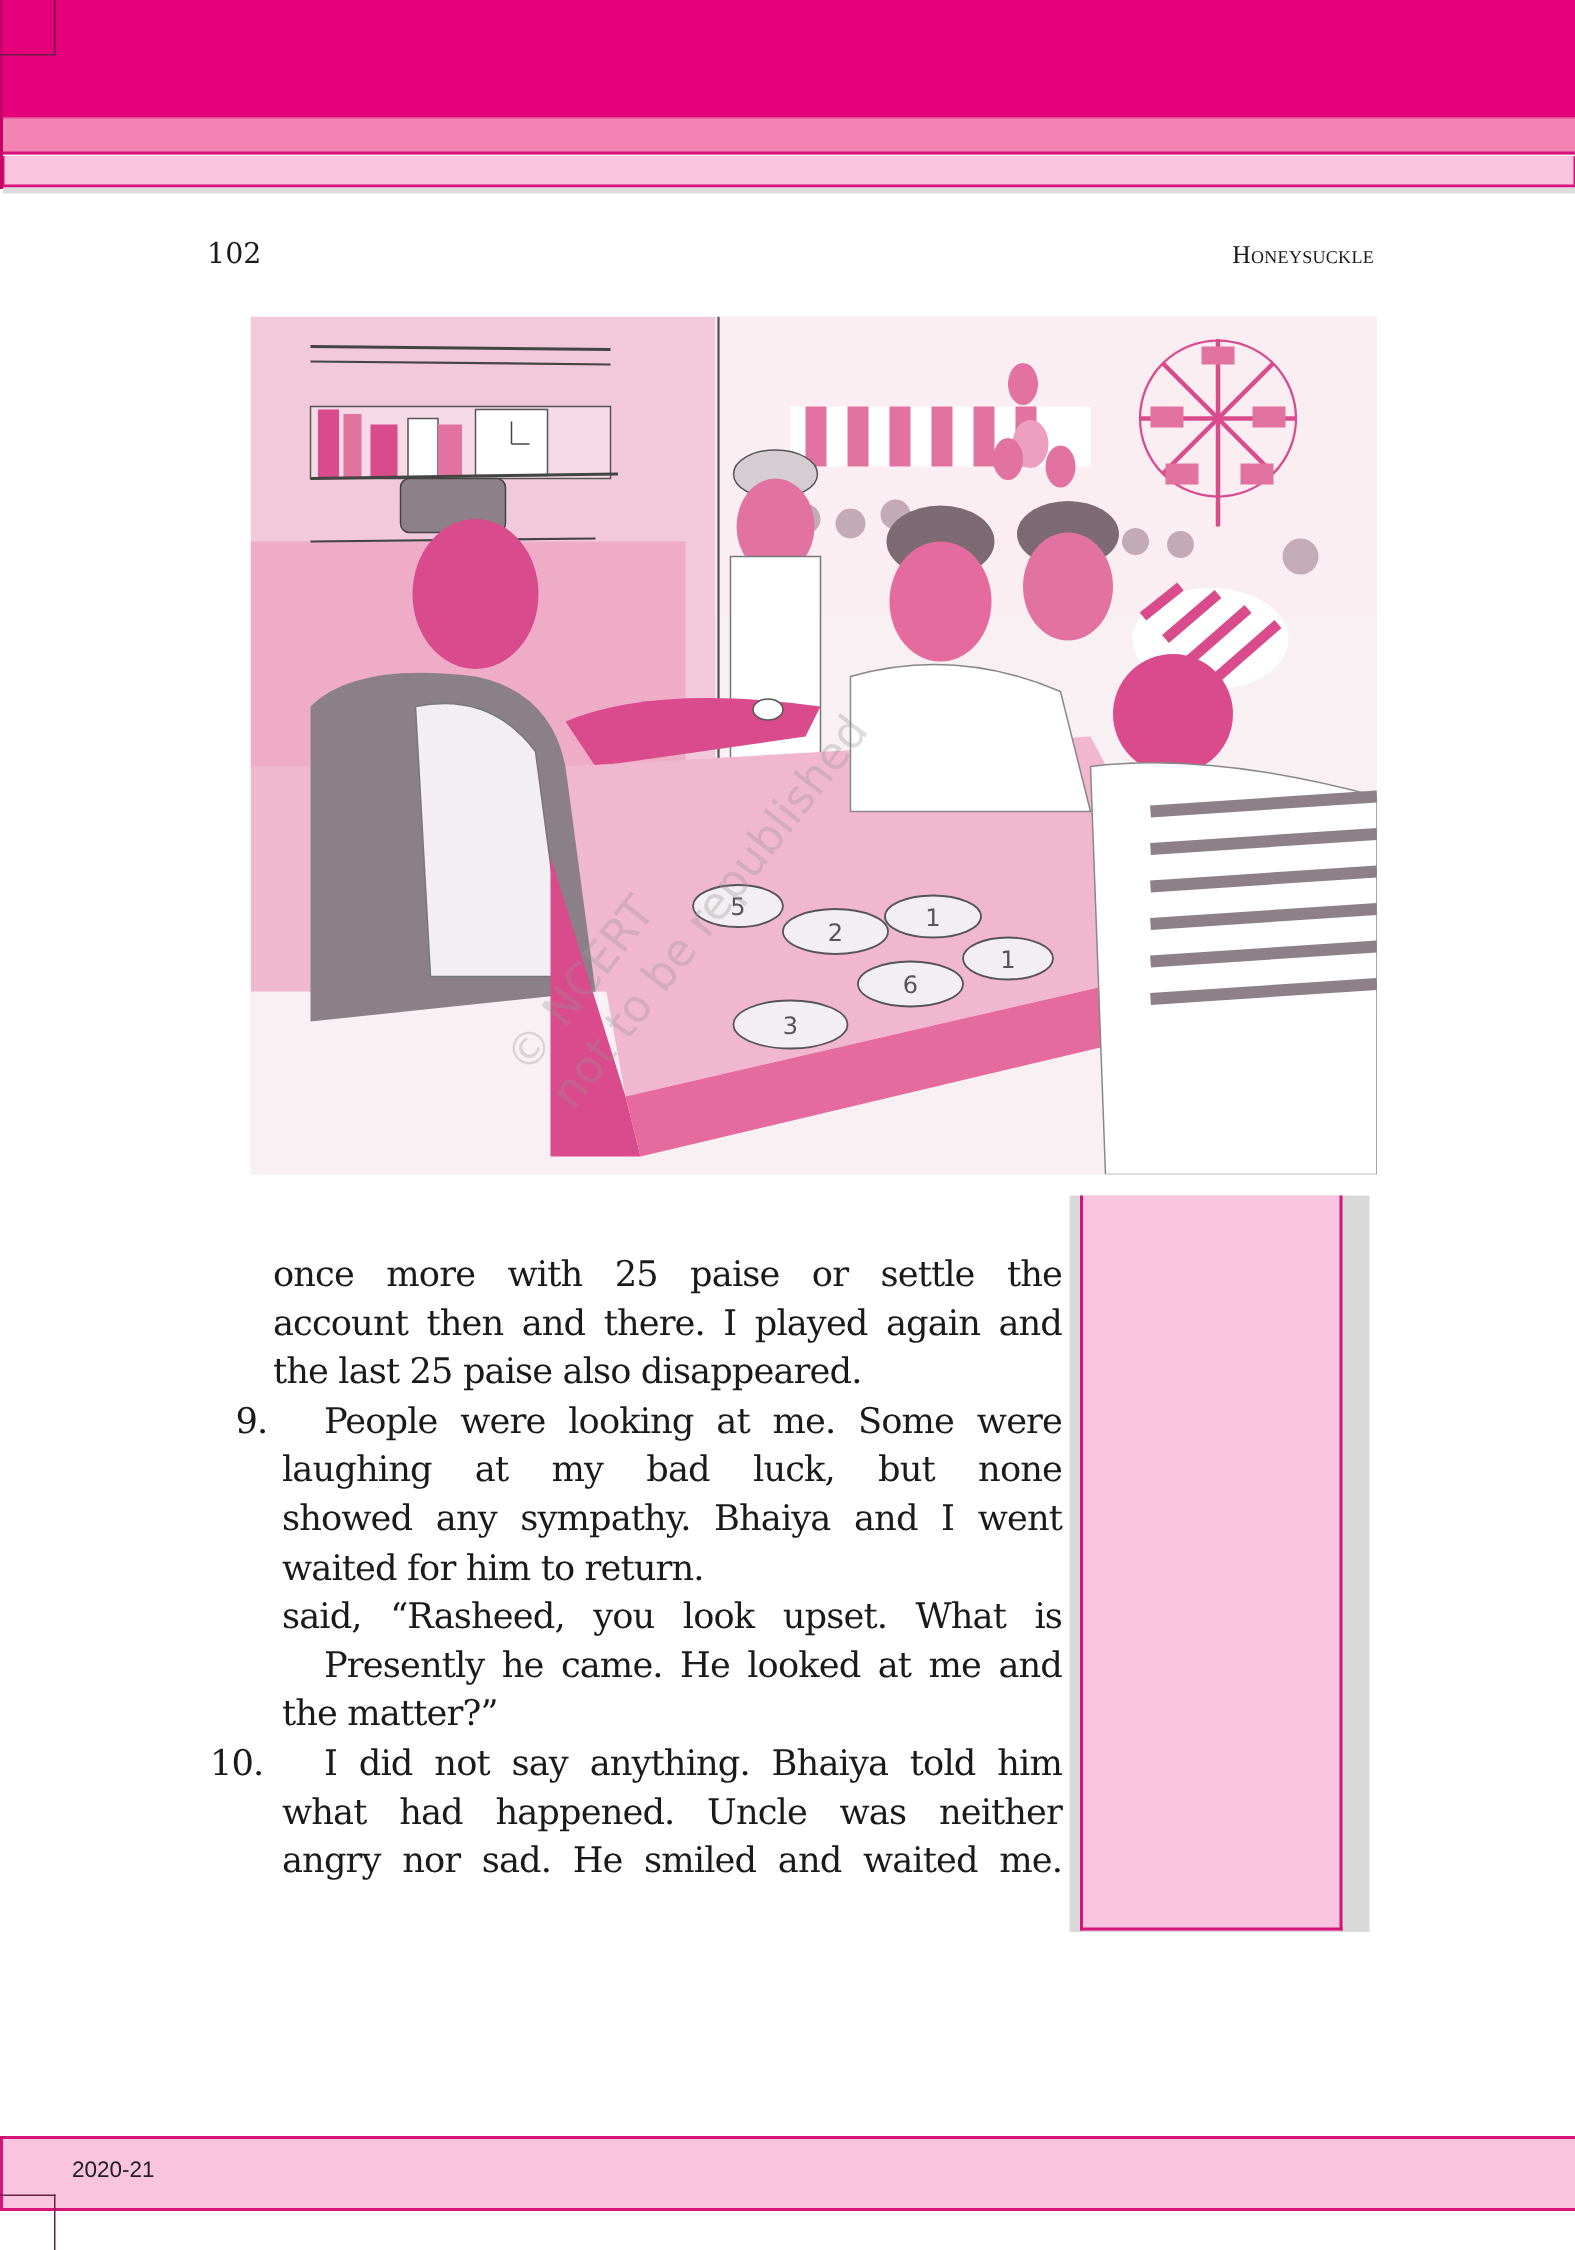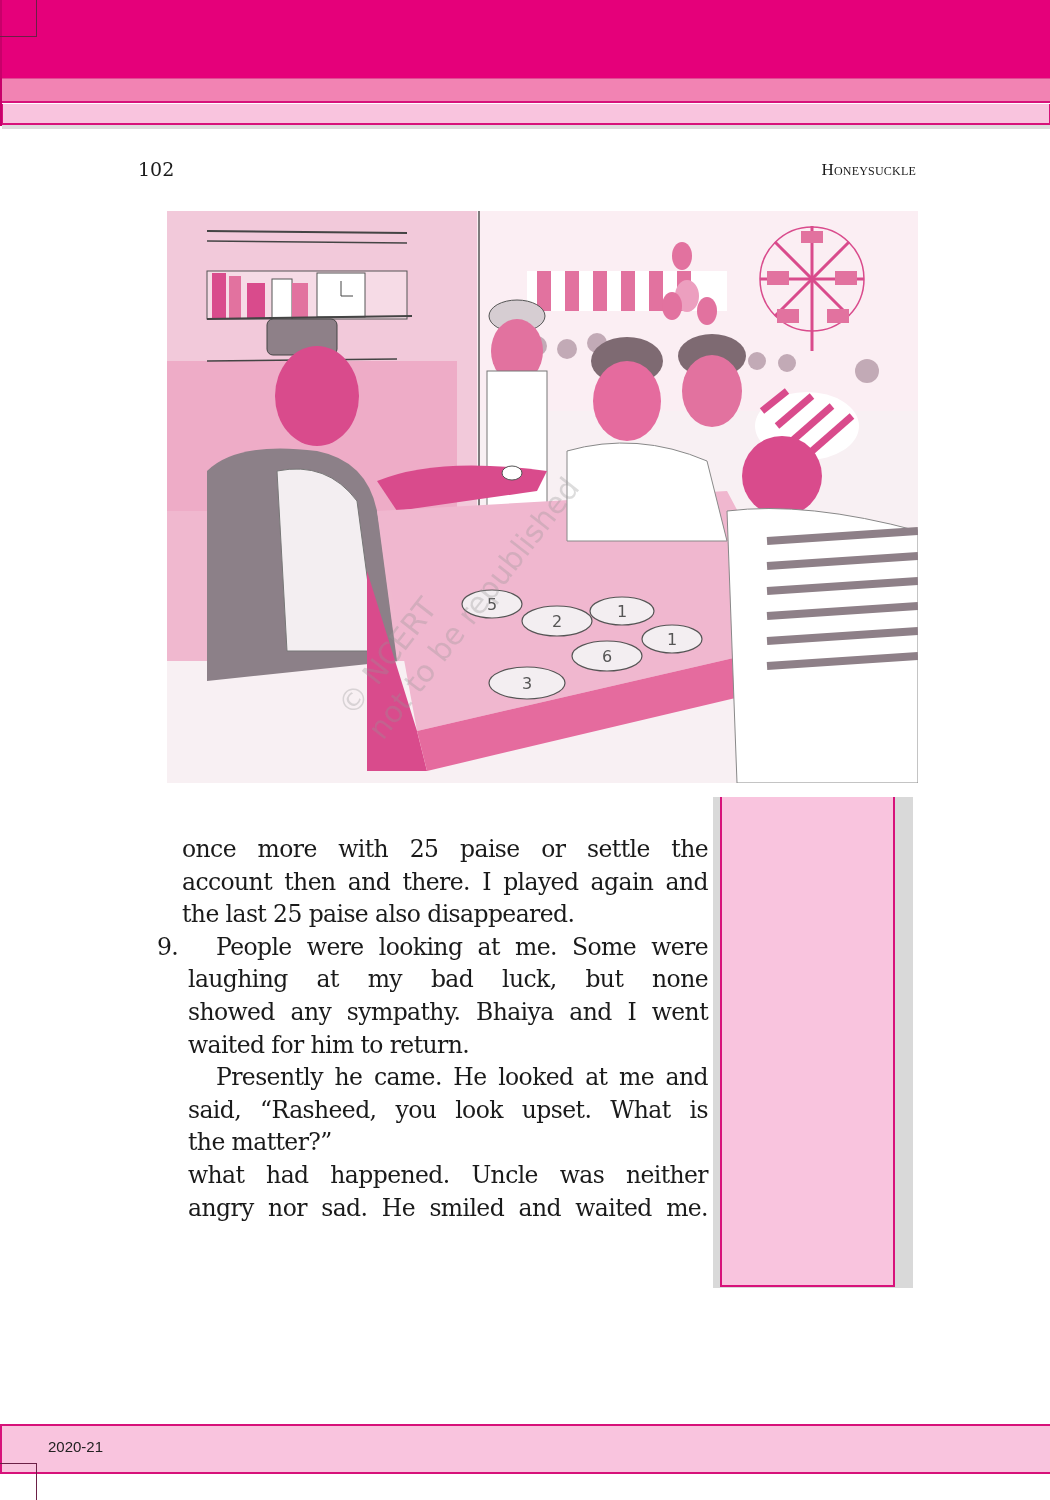--- a/index.html
+++ b/index.html
@@ -206,29 +206,33 @@
   <div class="line">
       <span class="num"></span>
       <span class="txt" style="width:520px">showed any sympathy. Bhaiya and I went</span>
     </div>
   <div class="line last">
       <span class="num"></span>
       <span class="txt" style="width:520px">waited for him to return.</span>
     </div>
   <div class="line">
       <span class="num"></span>
+      <span class="txt" style="width:520px">said, “Rasheed, you look upset. What is</span>
+    </div>
+  <div class="line">
+      <span class="num"></span>
       <span class="txt" style="width:492px">Presently he came. He looked at me and</span>
     </div>
-  <div class="line">
-      <span class="num"></span>
-      <span class="txt" style="width:520px">said, “Rasheed, you look upset. What is</span>
-    </div>
   <div class="line last">
       <span class="num"></span>
       <span class="txt" style="width:520px">the matter?”</span>
+    </div>
+  <div class="line">
+      <span class="num">10.</span>
+      <span class="txt" style="width:492px">I did not say anything. Bhaiya told him</span>
     </div>
   <div class="line">
       <span class="num"></span>
       <span class="txt" style="width:520px">what had happened. Uncle was neither</span>
     </div>
   <div class="line">
       <span class="num"></span>
       <span class="txt" style="width:520px">angry nor sad. He smiled and waited me.</span>
     </div>
 </div>

